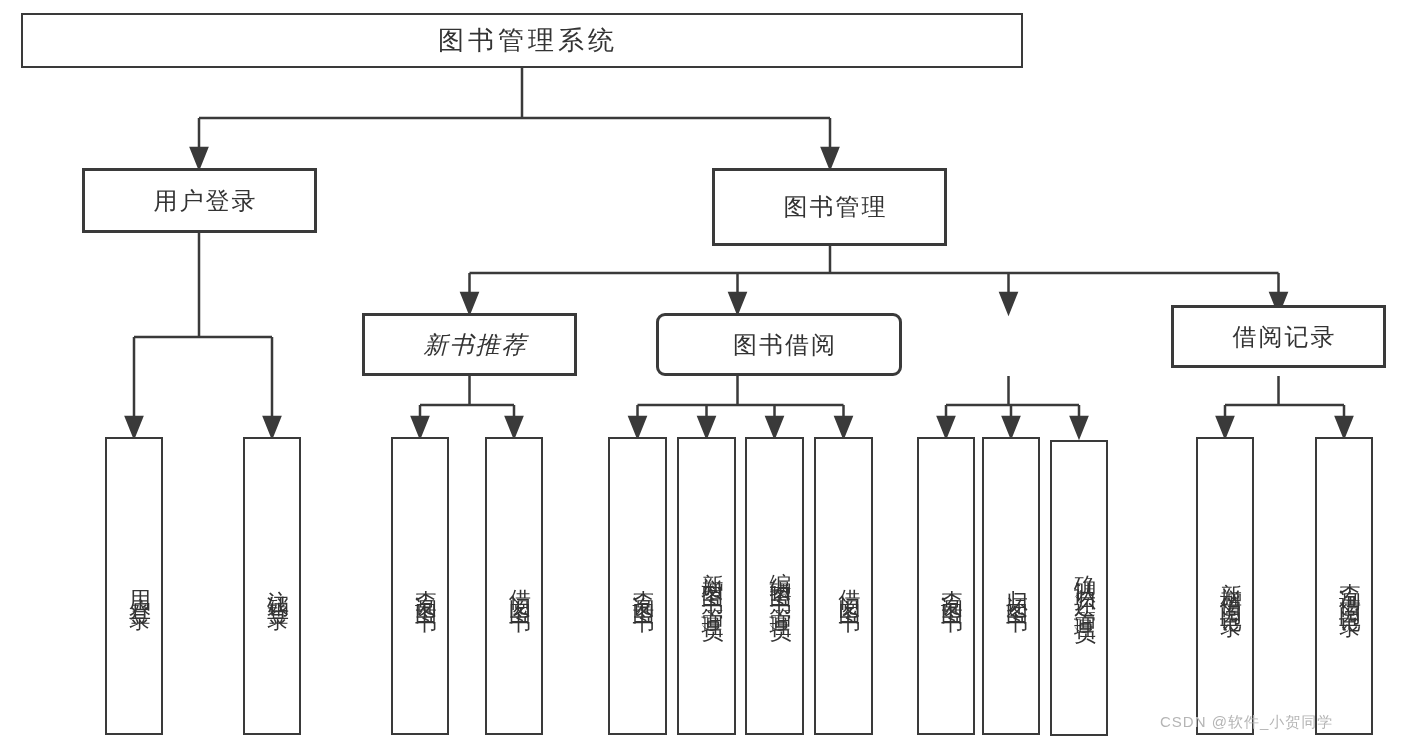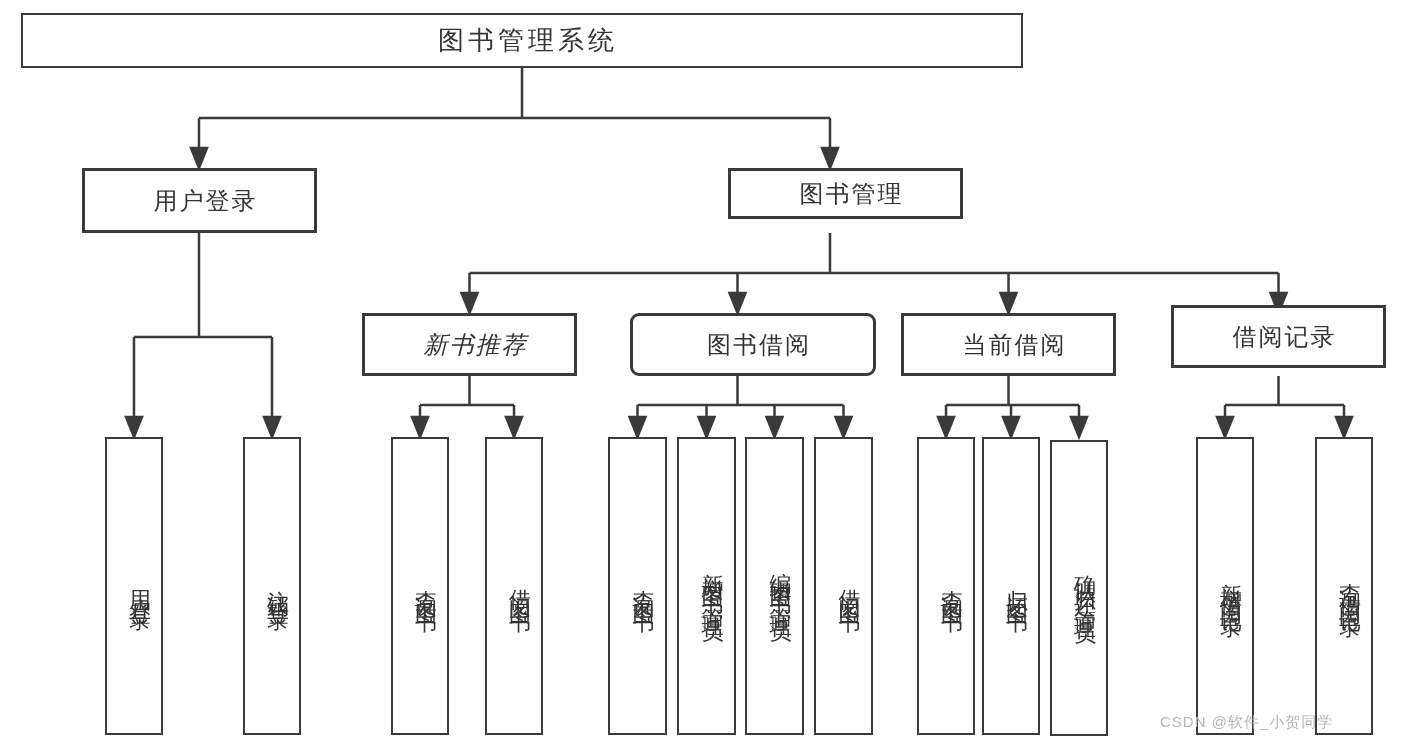--- a/index.html
+++ b/index.html
@@ -116,25 +116,24 @@
         <path fill="none" d="M1278.5 376 V405 M1225 405 H1344 M1225 405 V419 M1344 405 V419"></path>
         <polygon points="1217,417 1233,417 1225,437"></polygon>
         <polygon points="1336,417 1352,417 1344,437"></polygon>
       </g>
     </g>
   </svg>
 
   <div class="box lvl1" style="left:21px; top:13px; width:1002px; height:55px;">图书管理系统</div>
 
   <div class="box lvl2" style="left:82px; top:168px; width:235px; height:65px;">用户登录</div>
-  <div class="box lvl2" style="left:712px; top:168px; width:235px; height:51px;margin-left:16px;">图书管理</div>
+  <div class="box lvl2" style="left:712px; top:168px; width:235px; height:78px;">图书管理</div>
 
   <div class="box lvl3" style="left:362px; top:313px; width:215px; height:63px;font-style:italic;">新书推荐</div>
-  <div class="box lvl3" style="left:630px; top:313px; width:246px; height:63px;border-radius:9px;">图书借阅</div>
-  <div class="box lvl3" style="left:901px; top:313px; width:215px; height:63px;">当前借阅</div>
+  <div class="box lvl3" style="left:656px; top:313px; width:246px; height:63px;border-radius:9px;">图书借阅</div>
   <div class="box lvl3" style="left:1171px; top:305px; width:215px; height:63px;">借阅记录</div>
 
   <div class="box vbox" style="left:105px; top:437px; width:58px; height:298px;">用户登录</div>
   <div class="box vbox" style="left:243px; top:437px; width:58px; height:298px;">注销登录</div>
 
   <div class="box vbox" style="left:391px; top:437px; width:58px; height:298px;">查询图书</div>
   <div class="box vbox" style="left:485px; top:437px; width:58px; height:298px;">借阅图书</div>
 
   <div class="box vbox" style="left:608px; top:437px; width:59px; height:298px;">查询图书</div>
   <div class="box vbox" style="left:677px; top:437px; width:59px; height:298px;">新增图书（管理员）</div>

